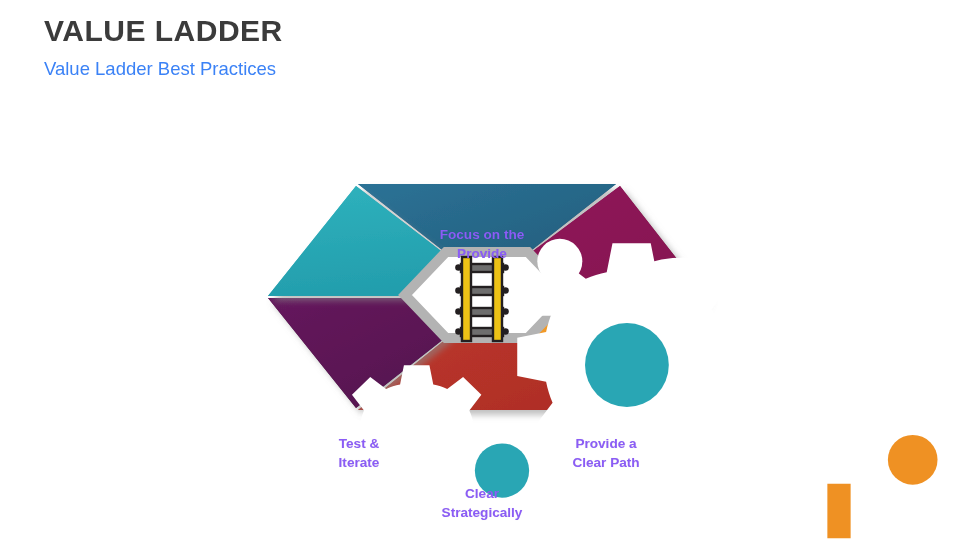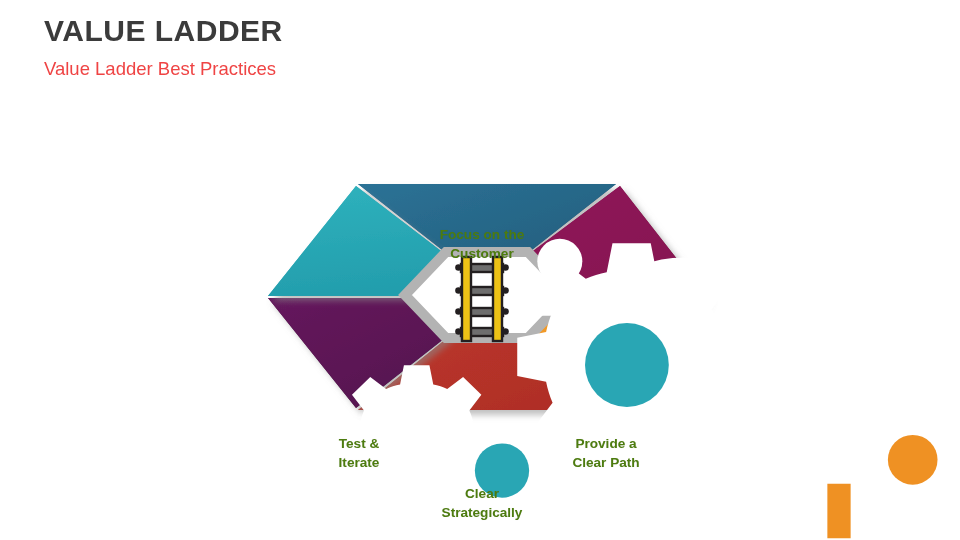--- a/index.html
+++ b/index.html
@@ -33,42 +33,42 @@
     font-weight: bold;
     color: #3b3b3b;
     letter-spacing: 0.5px;
     line-height: 1.15;
     margin: 0;
     white-space: nowrap;
   }
   #subtitle {
     font-size: 18.5px;
     font-weight: normal;
-    color: #ef4444;
+    color: #3b82f6;
     margin: 9px 0 0 0;
     line-height: 1.15;
     white-space: nowrap;
   }
   
   #wheel {
     position: absolute;
     left: 222px;
     top: 70px;
     width: 530px;
     height: 450px;
   }
   #wheel svg {
     display: block;
     width: 530px;
     height: 450px;
   }
   
   .seg-label {
     position: absolute;
-    color: #4d7c0f;
+    color: #8b5cf6;
     font-size: 13.6px;
     font-weight: bold;
     line-height: 1.38;
     text-align: center;
     width: 160px;
     margin-left: -80px;
     pointer-events: none;
     text-shadow: 0 0 1px rgba(0,0,0,0.10);
   }
   .seg-icon {
@@ -309,21 +309,21 @@
           <circle cx="57.5" cy="17.5" r="3.3"></circle>
           <circle cx="57.5" cy="40.5" r="3.3"></circle>
           <circle cx="57.5" cy="61.5" r="3.3"></circle>
           <circle cx="57.5" cy="81.5" r="3.3"></circle>
         </g>
       </svg>
     </div>
 
     <div class="seg-label" id="lbl-focus">
       <div>Focus on the</div>
-      <div>Customer</div>
+      <div>Provide</div>
     </div>
 
 
     <div class="seg-label" id="lbl-path">
       <div>Provide a</div>
       <div>Clear Path</div>
     </div>
 
     <div class="seg-label" id="lbl-price">
       <div>Clear</div>

